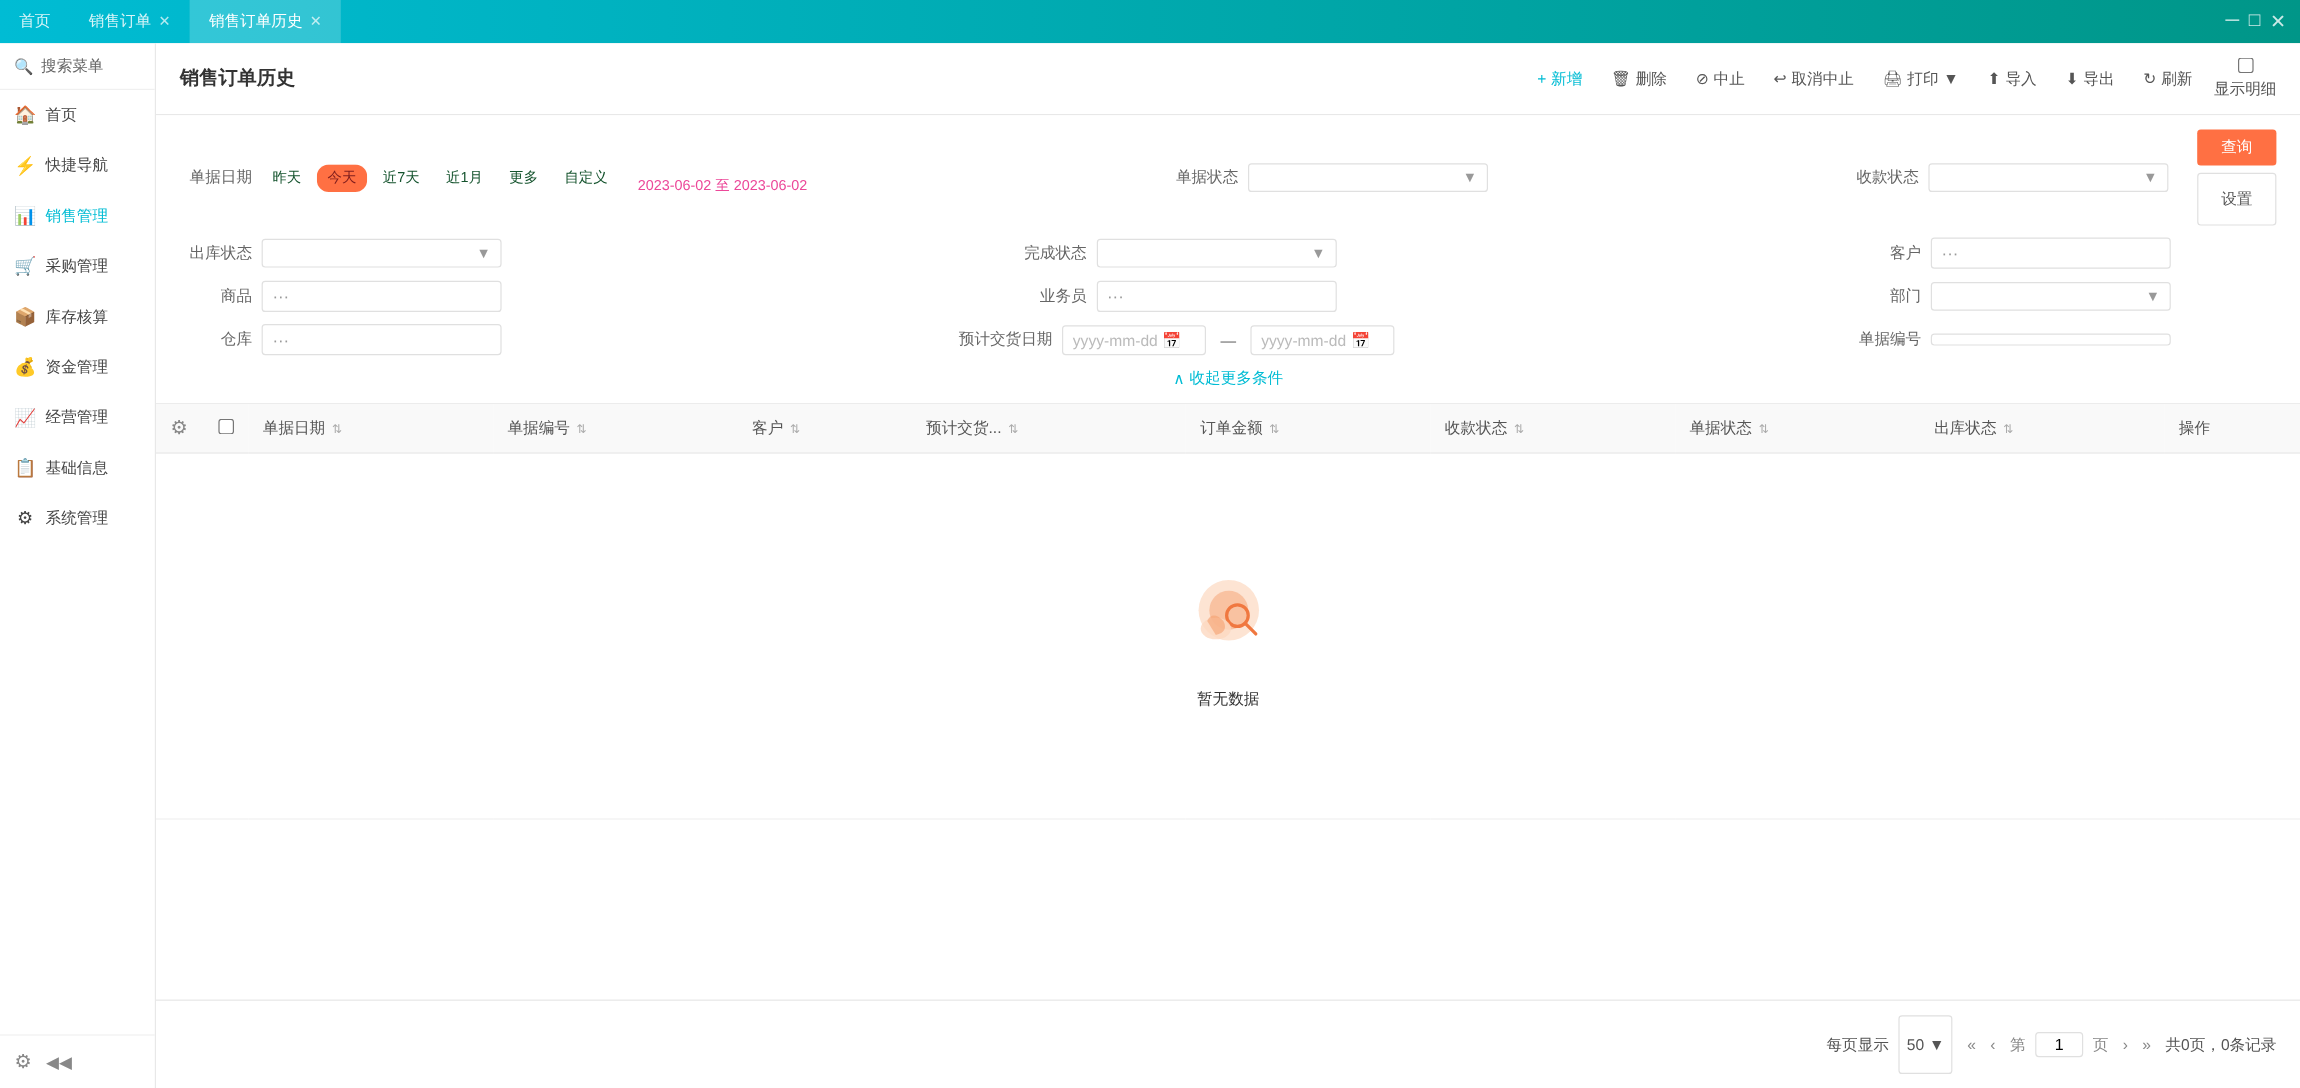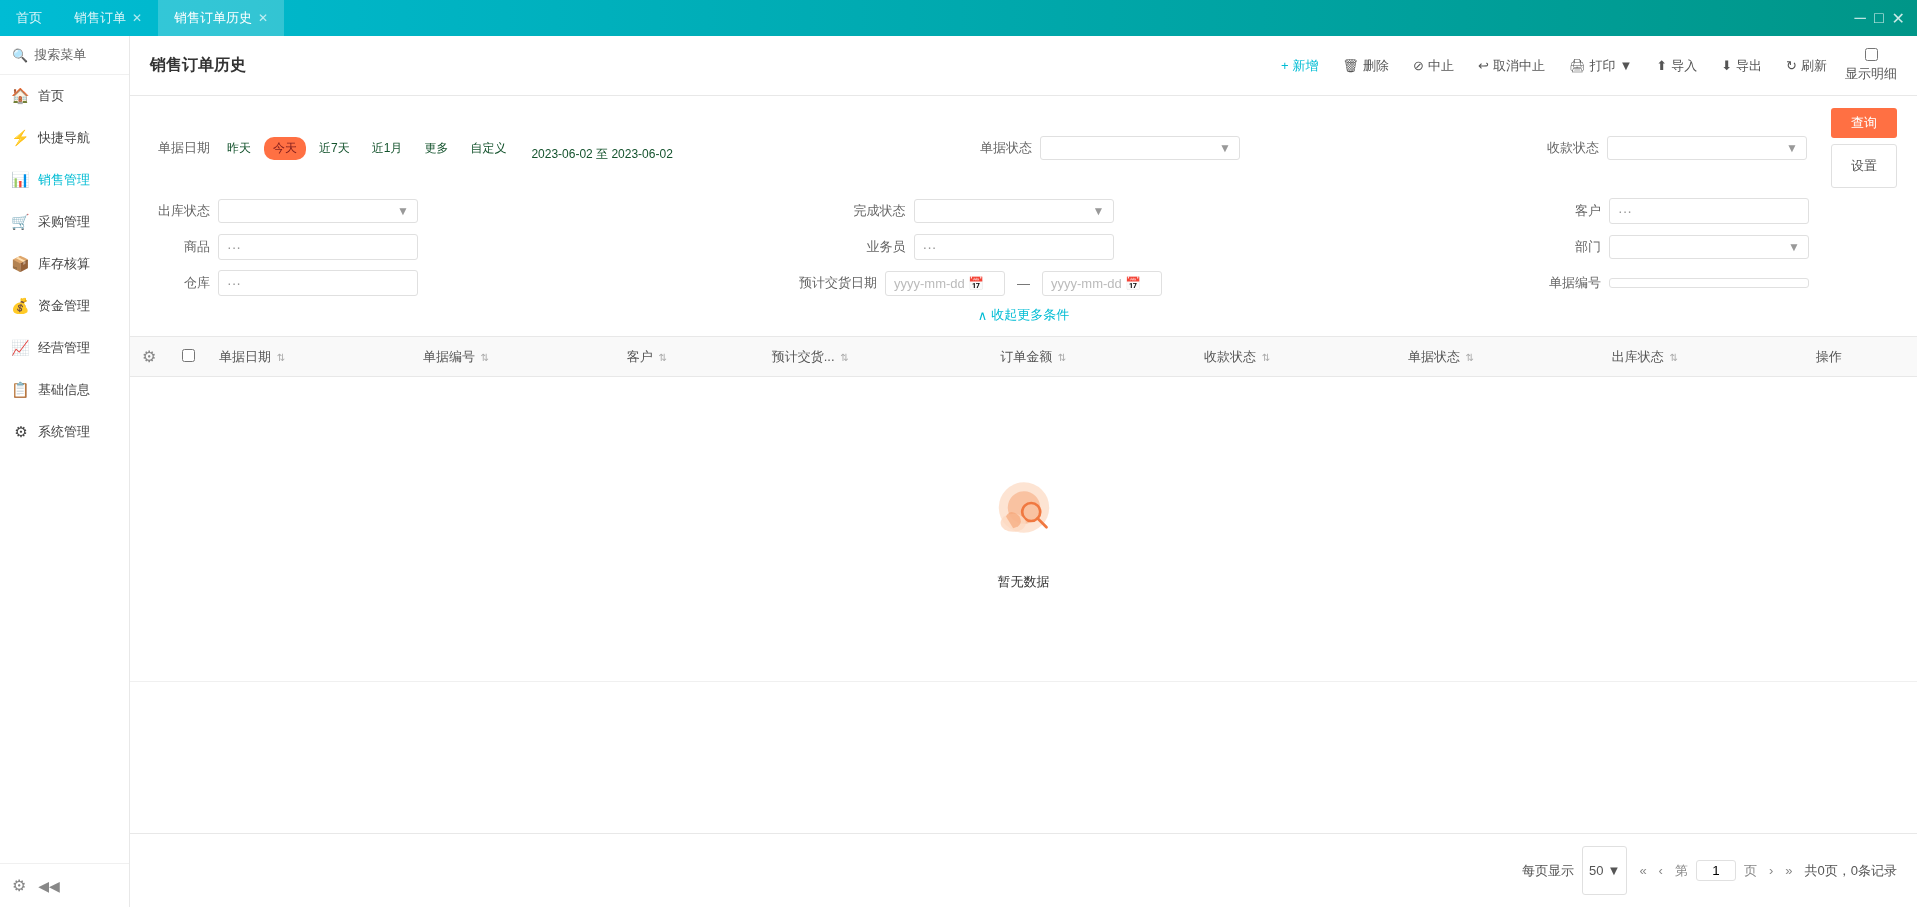--- a/index.html
+++ b/index.html
@@ -36,21 +36,21 @@
     .toolbar-btn.new-btn { color: #00bcd4; }
     .checkbox-label { display: flex; align-items: center; gap: 4px; font-size: 13px; color: #555; cursor: pointer; flex-direction: column; }
 
     
     .filter-area { background: #fff; padding: 12px 20px; border-bottom: 1px solid #e8e8e8; flex-shrink: 0; }
     .filter-row { display: flex; align-items: center; gap: 8px; margin-bottom: 10px; flex-wrap: wrap; }
     .filter-label { color: #666; font-size: 13px; min-width: 60px; text-align: right; }
     .date-quick { display: flex; align-items: center; gap: 4px; }
     .date-btn { padding: 2px 8px; border-radius: 3px; cursor: pointer; font-size: 12px; color: #14532d; border: 1px solid transparent; }
     .date-btn.active { background: #ff7043; color: #7f1d1d; border-radius: 10px; }
-    .date-range { font-size: 12px; color: #14532d; margin-top: 12px; }
+    .date-range { font-size: 12px; color: #ec4899; margin-top: 12px; }
     .select-field { display: flex; align-items: center; border: 1px solid #e0e0e0; border-radius: 3px; padding: 4px 8px; background: #fff; min-width: 180px; cursor: pointer; gap: 4px; }
     .select-field span.placeholder { color: #bbb; flex: 1; }
     .select-field .arrow { color: #999; font-size: 12px; }
     .input-field { border: 1px solid #e0e0e0; border-radius: 3px; padding: 4px 8px; background: #fff; min-width: 160px; color: #333; display: flex; align-items: center; gap: 4px; }
     .input-field .more-dots { color: #999; font-size: 14px; cursor: pointer; }
     .date-input { border: 1px solid #e0e0e0; border-radius: 3px; padding: 4px 8px; background: #fff; min-width: 120px; color: #bbb; display: flex; align-items: center; gap: 4px; }
     .date-input .cal-icon { color: #999; font-size: 13px; }
     .date-separator { color: #666; padding: 0 4px; }
     .collapse-row { display: flex; justify-content: center; align-items: center; gap: 4px; color: #00bcd4; cursor: pointer; font-size: 13px; margin-top: 4px; }
 

